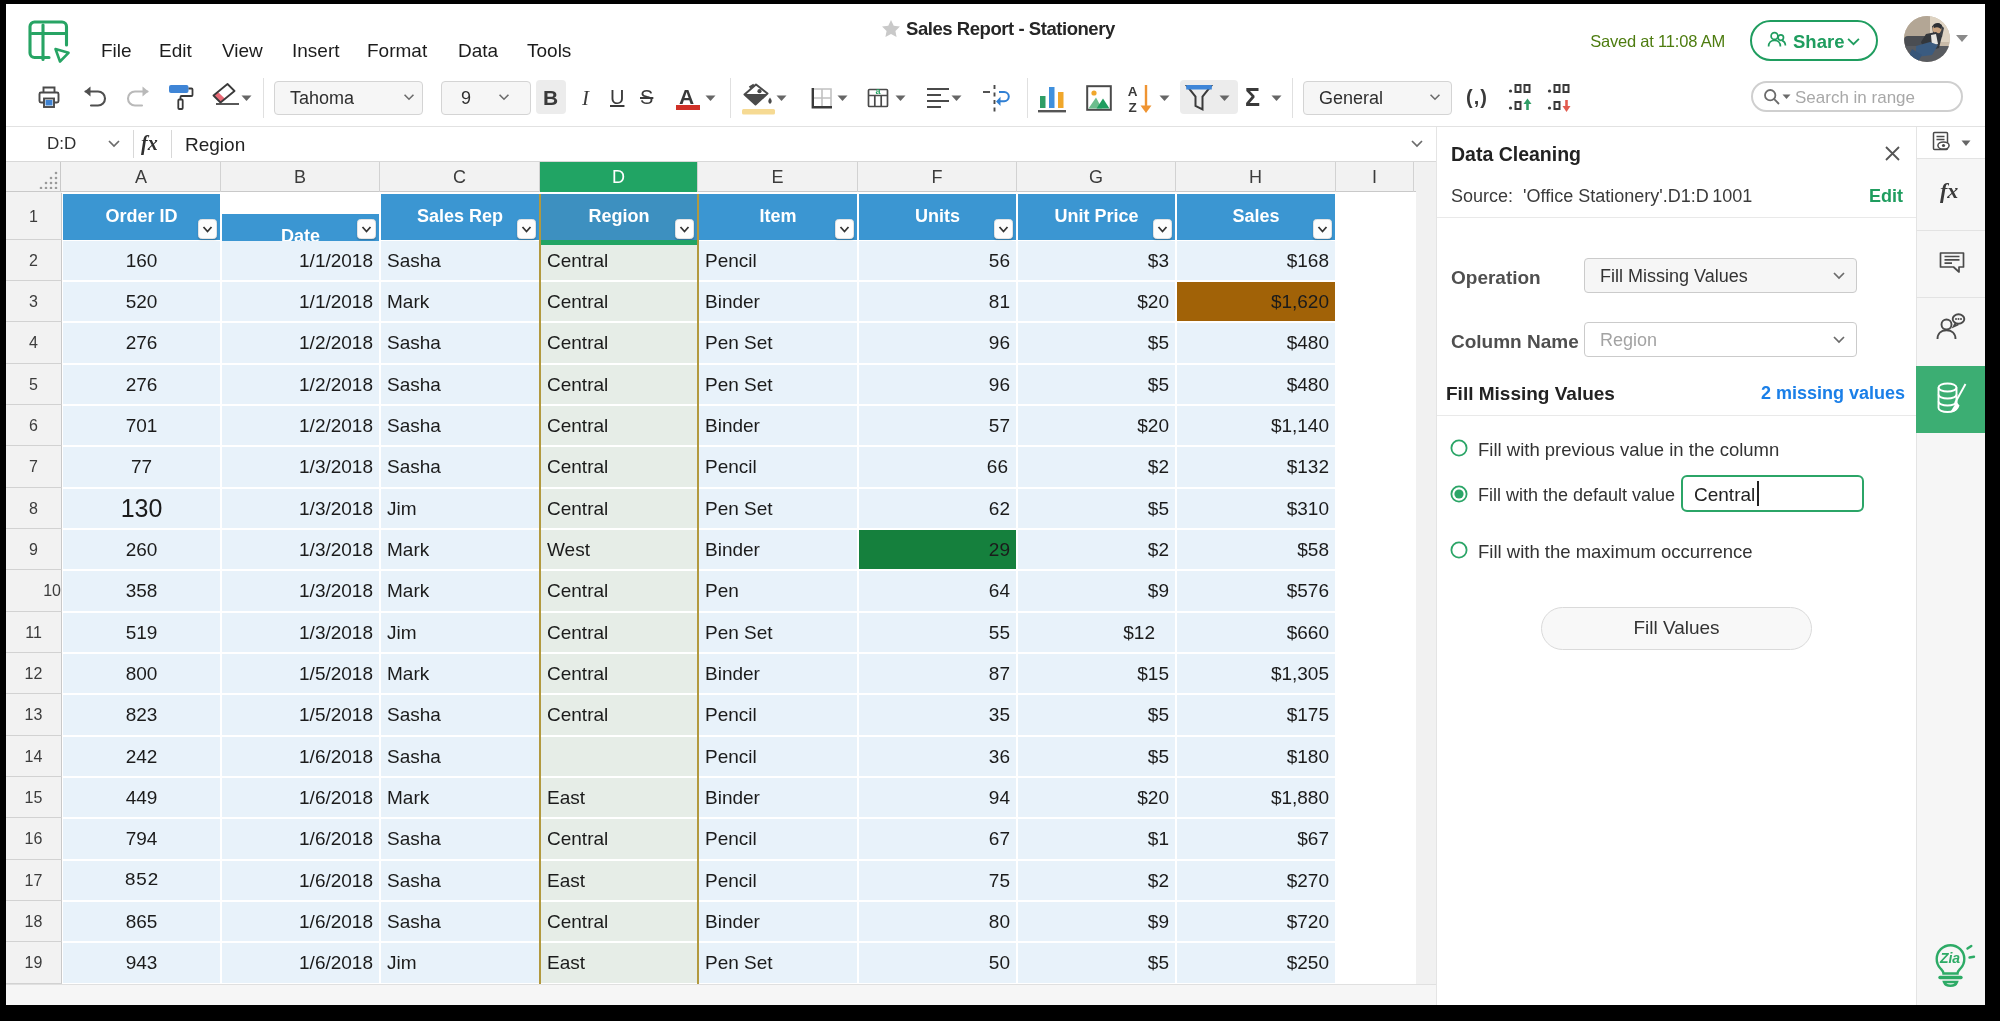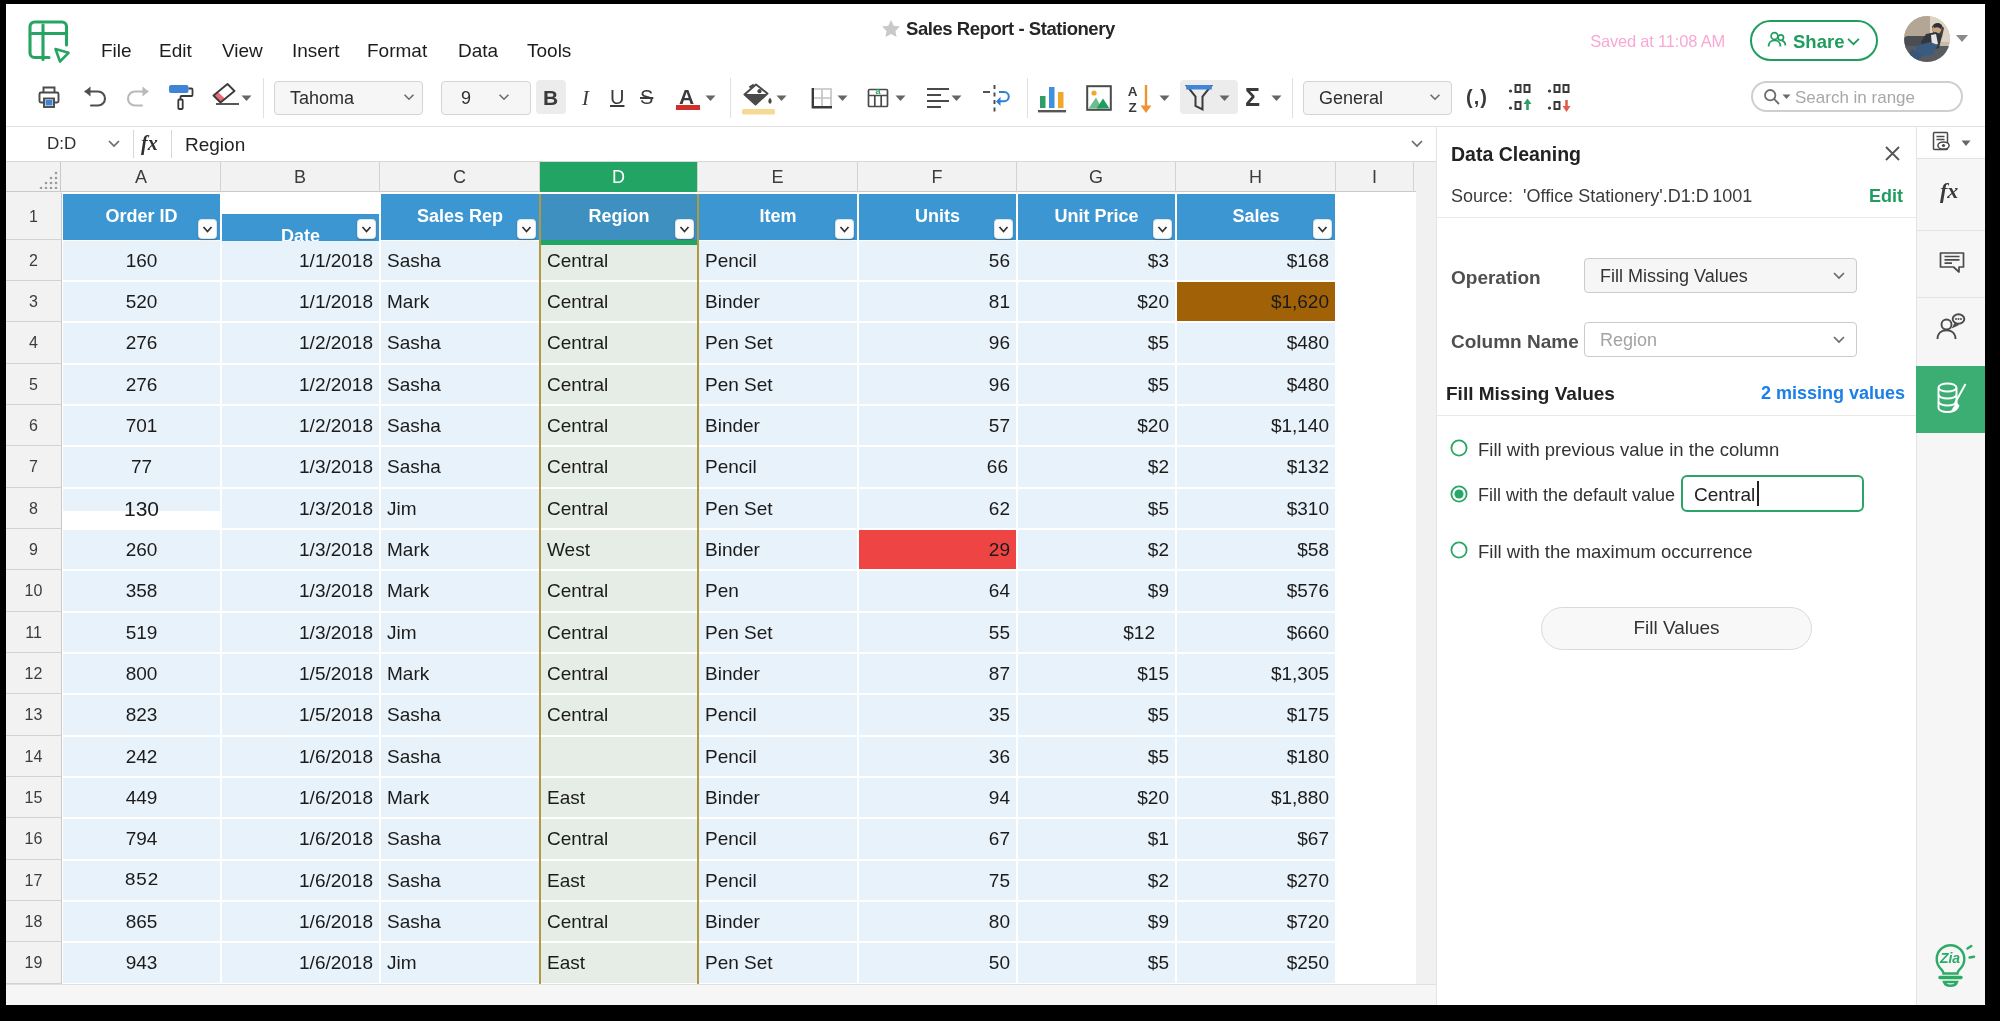--- a/index.html
+++ b/index.html
@@ -21,21 +21,21 @@
 <div class="txt" style="left:159px;top:40px;font-size:19px;color:#1c1c1c;">Edit</div>
 <div class="txt" style="left:222px;top:40px;font-size:19px;color:#1c1c1c;">View</div>
 <div class="txt" style="left:292px;top:40px;font-size:19px;color:#1c1c1c;">Insert</div>
 <div class="txt" style="left:367px;top:40px;font-size:19px;color:#1c1c1c;">Format</div>
 <div class="txt" style="left:458px;top:40px;font-size:19px;color:#1c1c1c;">Data</div>
 <div class="txt" style="left:527px;top:40px;font-size:19px;color:#1c1c1c;">Tools</div>
 <svg class="abs" style="left:882px;top:20px;" width="18" height="17" viewBox="0 0 19 18">
     <path d="M9.5 0 L12.4 6.1 L19 7 L14.2 11.6 L15.4 18 L9.5 14.9 L3.6 18 L4.8 11.6 L0 7 L6.6 6.1 Z" fill="#c9c9c9"></path>
   </svg>
 <div class="txt" style="left:906px;top:18px;font-size:18.5px;font-weight:600;color:#262626;letter-spacing:-0.45px;">Sales Report - Stationery</div>
-<div class="txt" style="right:275px;top:32px;font-size:16.5px;color:#f9a8d4;letter-spacing:-0.2px;">Saved at 11:08 AM</div>
+<div class="txt" style="right:275px;top:32px;font-size:16.5px;color:#4d7c0f;letter-spacing:-0.2px;">Saved at 11:08 AM</div>
 <div class="abs" style="left:1750px;top:20px;width:128px;height:41px;border:2px solid #1f9d5f;border-radius:21px;"></div>
 <svg class="abs" style="left:1765px;top:28px;" width="24" height="24" viewBox="0 0 24 24" fill="none" stroke="#1f9d5f" stroke-width="1.7">
 <circle cx="9.5" cy="8" r="3.4"></circle>
 <path d="M3.6 18.5 c0-4 2.7-6.2 5.9-6.2 s5.9 2.2 5.9 6.2"></path>
 <circle cx="15.8" cy="9.6" r="2.7"></circle>
 <path d="M16.9 12.6 c2.2 0.6 3.5 2.4 3.5 5"></path>
 </svg>
 <div class="txt" style="left:1793px;top:31px;font-size:18.5px;font-weight:600;color:#1f9d5f;">Share</div>
 <svg class="abs" style="left:1846px;top:37px;" width="15" height="9" viewBox="0 0 16 10" fill="none" stroke="#1f9d5f" stroke-width="2">
     <path d="M2 2 L8 8 L14 2"></path>
@@ -292,21 +292,21 @@
 <div class="abs" style="left:6px;top:192px;width:56px;height:813px;background:#f2f2f2;"></div>
 <div class="abs" style="left:6px;top:193px;width:56px;height:47px;border-bottom:1px solid #d2d2d2;border-right:1px solid #c9c9c9;color:#3c3c3c;font-size:16px;text-align:center;line-height:47px;">1</div>
 <div class="abs" style="left:6px;top:240px;width:56px;height:41px;border-bottom:1px solid #d2d2d2;border-right:1px solid #c9c9c9;color:#3c3c3c;font-size:16px;text-align:center;line-height:41px;">2</div>
 <div class="abs" style="left:6px;top:281px;width:56px;height:41px;border-bottom:1px solid #d2d2d2;border-right:1px solid #c9c9c9;color:#3c3c3c;font-size:16px;text-align:center;line-height:41px;">3</div>
 <div class="abs" style="left:6px;top:322px;width:56px;height:42px;border-bottom:1px solid #d2d2d2;border-right:1px solid #c9c9c9;color:#3c3c3c;font-size:16px;text-align:center;line-height:42px;">4</div>
 <div class="abs" style="left:6px;top:364px;width:56px;height:41px;border-bottom:1px solid #d2d2d2;border-right:1px solid #c9c9c9;color:#3c3c3c;font-size:16px;text-align:center;line-height:41px;">5</div>
 <div class="abs" style="left:6px;top:405px;width:56px;height:41px;border-bottom:1px solid #d2d2d2;border-right:1px solid #c9c9c9;color:#3c3c3c;font-size:16px;text-align:center;line-height:41px;">6</div>
 <div class="abs" style="left:6px;top:446px;width:56px;height:42px;border-bottom:1px solid #d2d2d2;border-right:1px solid #c9c9c9;color:#3c3c3c;font-size:16px;text-align:center;line-height:42px;">7</div>
 <div class="abs" style="left:6px;top:488px;width:56px;height:41px;border-bottom:1px solid #d2d2d2;border-right:1px solid #c9c9c9;color:#3c3c3c;font-size:16px;text-align:center;line-height:41px;">8</div>
 <div class="abs" style="left:6px;top:529px;width:56px;height:41px;border-bottom:1px solid #d2d2d2;border-right:1px solid #c9c9c9;color:#3c3c3c;font-size:16px;text-align:center;line-height:41px;">9</div>
-<div class="abs" style="left:6px;top:570px;width:56px;height:42px;border-bottom:1px solid #d2d2d2;border-right:1px solid #c9c9c9;color:#3c3c3c;font-size:16px;text-align:center;line-height:42px;">10</div>
+<div class="abs" style="left:6px;top:570px;width:56px;height:42px;border-bottom:1px solid #d2d2d2;border-right:1px solid #c9c9c9;color:#3c3c3c;font-size:16px;text-align:right;line-height:42px;">10</div>
 <div class="abs" style="left:6px;top:612px;width:56px;height:41px;border-bottom:1px solid #d2d2d2;border-right:1px solid #c9c9c9;color:#3c3c3c;font-size:16px;text-align:center;line-height:41px;">11</div>
 <div class="abs" style="left:6px;top:653px;width:56px;height:41px;border-bottom:1px solid #d2d2d2;border-right:1px solid #c9c9c9;color:#3c3c3c;font-size:16px;text-align:center;line-height:41px;">12</div>
 <div class="abs" style="left:6px;top:694px;width:56px;height:42px;border-bottom:1px solid #d2d2d2;border-right:1px solid #c9c9c9;color:#3c3c3c;font-size:16px;text-align:center;line-height:42px;">13</div>
 <div class="abs" style="left:6px;top:736px;width:56px;height:41px;border-bottom:1px solid #d2d2d2;border-right:1px solid #c9c9c9;color:#3c3c3c;font-size:16px;text-align:center;line-height:41px;">14</div>
 <div class="abs" style="left:6px;top:777px;width:56px;height:41px;border-bottom:1px solid #d2d2d2;border-right:1px solid #c9c9c9;color:#3c3c3c;font-size:16px;text-align:center;line-height:41px;">15</div>
 <div class="abs" style="left:6px;top:818px;width:56px;height:42px;border-bottom:1px solid #d2d2d2;border-right:1px solid #c9c9c9;color:#3c3c3c;font-size:16px;text-align:center;line-height:42px;">16</div>
 <div class="abs" style="left:6px;top:860px;width:56px;height:41px;border-bottom:1px solid #d2d2d2;border-right:1px solid #c9c9c9;color:#3c3c3c;font-size:16px;text-align:center;line-height:41px;">17</div>
 <div class="abs" style="left:6px;top:901px;width:56px;height:41px;border-bottom:1px solid #d2d2d2;border-right:1px solid #c9c9c9;color:#3c3c3c;font-size:16px;text-align:center;line-height:41px;">18</div>
 <div class="abs" style="left:6px;top:942px;width:56px;height:42px;border-bottom:1px solid #d2d2d2;border-right:1px solid #c9c9c9;color:#3c3c3c;font-size:16px;text-align:center;line-height:42px;">19</div>
 <div class="abs" style="left:62px;top:192px;width:1274px;height:792px;background:#fff;"></div>
@@ -392,34 +392,34 @@
 <div class="abs" style="left:1018px;top:406px;width:157px;height:39px;background:#e8f2fa;color:#1b1b1b;font-size:19px;line-height:39px;text-align:right;padding-right:6px;">$20</div>
 <div class="abs" style="left:1177px;top:406px;width:158px;height:39px;background:#e8f2fa;color:#1b1b1b;font-size:19px;line-height:39px;text-align:right;padding-right:6px;">$1,140</div>
 <div class="abs" style="left:63px;top:447px;width:157px;height:40px;background:#e8f2fa;color:#1b1b1b;font-size:19px;line-height:40px;text-align:center;">77</div>
 <div class="abs" style="left:222px;top:447px;width:157px;height:40px;background:#e8f2fa;color:#1b1b1b;font-size:19px;line-height:40px;text-align:right;padding-right:6px;">1/3/2018</div>
 <div class="abs" style="left:381px;top:447px;width:158px;height:40px;background:#e8f2fa;color:#1b1b1b;font-size:19px;line-height:40px;text-align:left;padding-left:6px;">Sasha</div>
 <div class="abs" style="left:541px;top:447px;width:156px;height:40px;background:#e6ede7;color:#1b1b1b;font-size:19px;line-height:40px;text-align:left;padding-left:6px;">Central</div>
 <div class="abs" style="left:699px;top:447px;width:158px;height:40px;background:#e8f2fa;color:#1b1b1b;font-size:19px;line-height:40px;text-align:left;padding-left:6px;">Pencil</div>
 <div class="abs" style="left:859px;top:447px;width:157px;height:40px;background:#e8f2fa;color:#1b1b1b;font-size:19px;line-height:40px;text-align:right;padding-right:8px;">66</div>
 <div class="abs" style="left:1018px;top:447px;width:157px;height:40px;background:#e8f2fa;color:#1b1b1b;font-size:19px;line-height:40px;text-align:right;padding-right:6px;">$2</div>
 <div class="abs" style="left:1177px;top:447px;width:158px;height:40px;background:#e8f2fa;color:#1b1b1b;font-size:19px;line-height:40px;text-align:right;padding-right:6px;">$132</div>
-<div class="abs" style="left:63px;top:489px;width:157px;height:22px;background:#e8f2fa;color:#1b1b1b;font-size:21px;line-height:39px;text-align:center;">130</div>
+<div class="abs" style="left:63px;top:489px;width:157px;height:39px;background:#e8f2fa;color:#1b1b1b;font-size:25px;line-height:39px;text-align:center;">130</div>
 <div class="abs" style="left:222px;top:489px;width:157px;height:39px;background:#e8f2fa;color:#1b1b1b;font-size:19px;line-height:39px;text-align:right;padding-right:6px;">1/3/2018</div>
 <div class="abs" style="left:381px;top:489px;width:158px;height:39px;background:#e8f2fa;color:#1b1b1b;font-size:19px;line-height:39px;text-align:left;padding-left:6px;">Jim</div>
 <div class="abs" style="left:541px;top:489px;width:156px;height:39px;background:#e6ede7;color:#1b1b1b;font-size:19px;line-height:39px;text-align:left;padding-left:6px;">Central</div>
 <div class="abs" style="left:699px;top:489px;width:158px;height:39px;background:#e8f2fa;color:#1b1b1b;font-size:19px;line-height:39px;text-align:left;padding-left:6px;">Pen Set</div>
 <div class="abs" style="left:859px;top:489px;width:157px;height:39px;background:#e8f2fa;color:#1b1b1b;font-size:19px;line-height:39px;text-align:right;padding-right:6px;">62</div>
 <div class="abs" style="left:1018px;top:489px;width:157px;height:39px;background:#e8f2fa;color:#1b1b1b;font-size:19px;line-height:39px;text-align:right;padding-right:6px;">$5</div>
 <div class="abs" style="left:1177px;top:489px;width:158px;height:39px;background:#e8f2fa;color:#1b1b1b;font-size:19px;line-height:39px;text-align:right;padding-right:6px;">$310</div>
 <div class="abs" style="left:63px;top:530px;width:157px;height:39px;background:#e8f2fa;color:#1b1b1b;font-size:19px;line-height:39px;text-align:center;">260</div>
 <div class="abs" style="left:222px;top:530px;width:157px;height:39px;background:#e8f2fa;color:#1b1b1b;font-size:19px;line-height:39px;text-align:right;padding-right:6px;">1/3/2018</div>
 <div class="abs" style="left:381px;top:530px;width:158px;height:39px;background:#e8f2fa;color:#1b1b1b;font-size:19px;line-height:39px;text-align:left;padding-left:6px;">Mark</div>
 <div class="abs" style="left:541px;top:530px;width:156px;height:39px;background:#e6ede7;color:#1b1b1b;font-size:19px;line-height:39px;text-align:left;padding-left:6px;">West</div>
 <div class="abs" style="left:699px;top:530px;width:158px;height:39px;background:#e8f2fa;color:#1b1b1b;font-size:19px;line-height:39px;text-align:left;padding-left:6px;">Binder</div>
-<div class="abs" style="left:859px;top:530px;width:157px;height:39px;background:#ef4444;color:#1b1b1b;font-size:19px;line-height:39px;text-align:right;padding-right:6px;">29</div>
+<div class="abs" style="left:859px;top:530px;width:157px;height:39px;background:#15803d;color:#1b1b1b;font-size:19px;line-height:39px;text-align:right;padding-right:6px;">29</div>
 <div class="abs" style="left:1018px;top:530px;width:157px;height:39px;background:#e8f2fa;color:#1b1b1b;font-size:19px;line-height:39px;text-align:right;padding-right:6px;">$2</div>
 <div class="abs" style="left:1177px;top:530px;width:158px;height:39px;background:#e8f2fa;color:#1b1b1b;font-size:19px;line-height:39px;text-align:right;padding-right:6px;">$58</div>
 <div class="abs" style="left:63px;top:571px;width:157px;height:40px;background:#e8f2fa;color:#1b1b1b;font-size:19px;line-height:40px;text-align:center;">358</div>
 <div class="abs" style="left:222px;top:571px;width:157px;height:40px;background:#e8f2fa;color:#1b1b1b;font-size:19px;line-height:40px;text-align:right;padding-right:6px;">1/3/2018</div>
 <div class="abs" style="left:381px;top:571px;width:158px;height:40px;background:#e8f2fa;color:#1b1b1b;font-size:19px;line-height:40px;text-align:left;padding-left:6px;">Mark</div>
 <div class="abs" style="left:541px;top:571px;width:156px;height:40px;background:#e6ede7;color:#1b1b1b;font-size:19px;line-height:40px;text-align:left;padding-left:6px;">Central</div>
 <div class="abs" style="left:699px;top:571px;width:158px;height:40px;background:#e8f2fa;color:#1b1b1b;font-size:19px;line-height:40px;text-align:left;padding-left:6px;">Pen</div>
 <div class="abs" style="left:859px;top:571px;width:157px;height:40px;background:#e8f2fa;color:#1b1b1b;font-size:19px;line-height:40px;text-align:right;padding-right:6px;">64</div>
 <div class="abs" style="left:1018px;top:571px;width:157px;height:40px;background:#e8f2fa;color:#1b1b1b;font-size:19px;line-height:40px;text-align:right;padding-right:6px;">$9</div>
 <div class="abs" style="left:1177px;top:571px;width:158px;height:40px;background:#e8f2fa;color:#1b1b1b;font-size:19px;line-height:40px;text-align:right;padding-right:6px;">$576</div>

